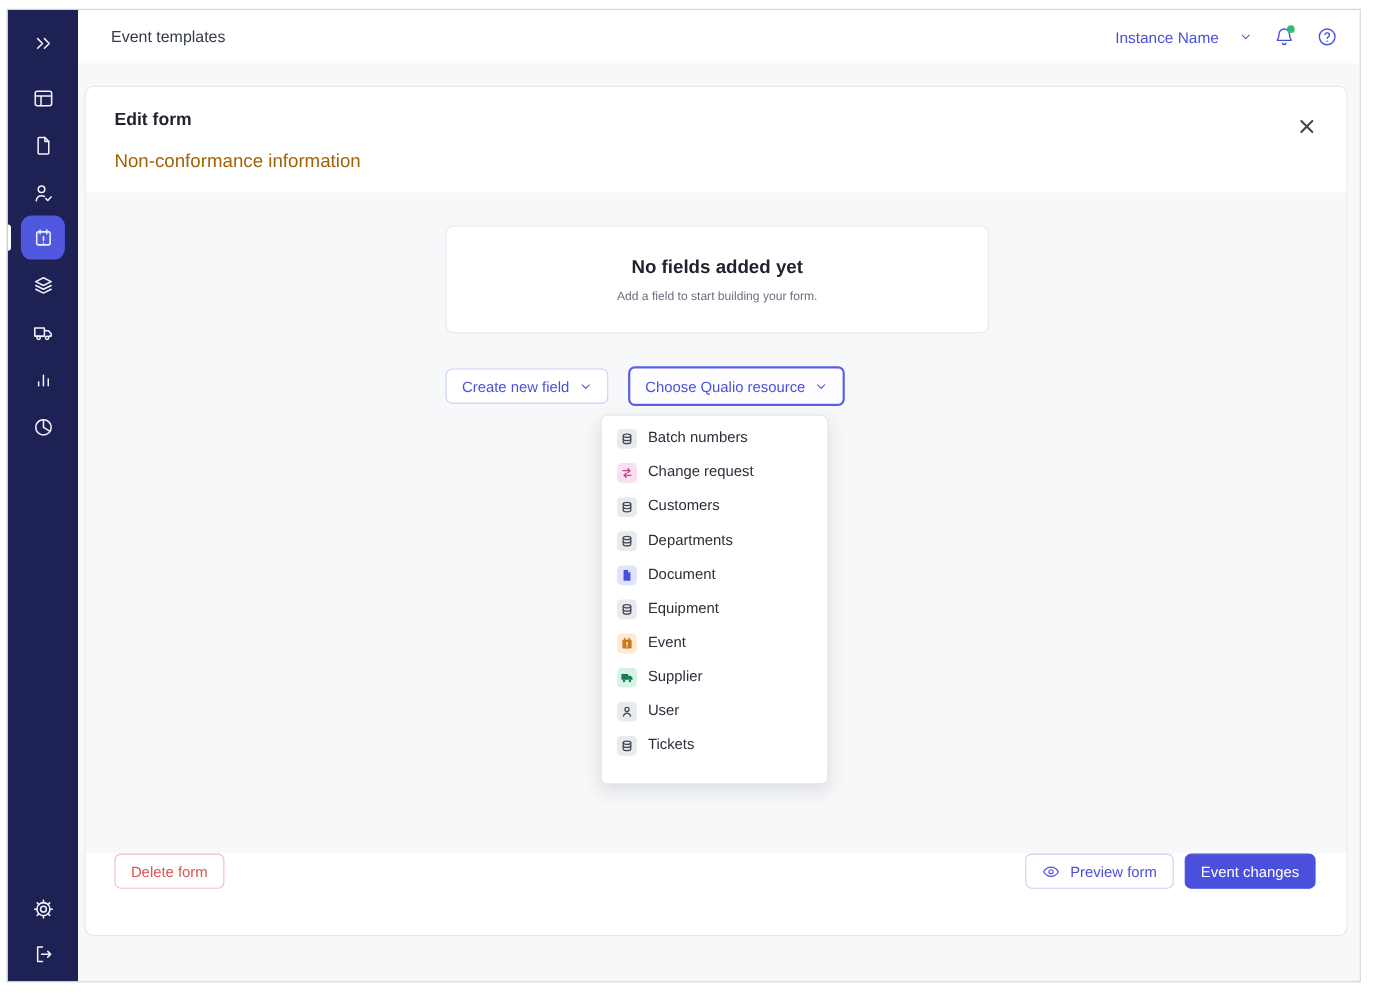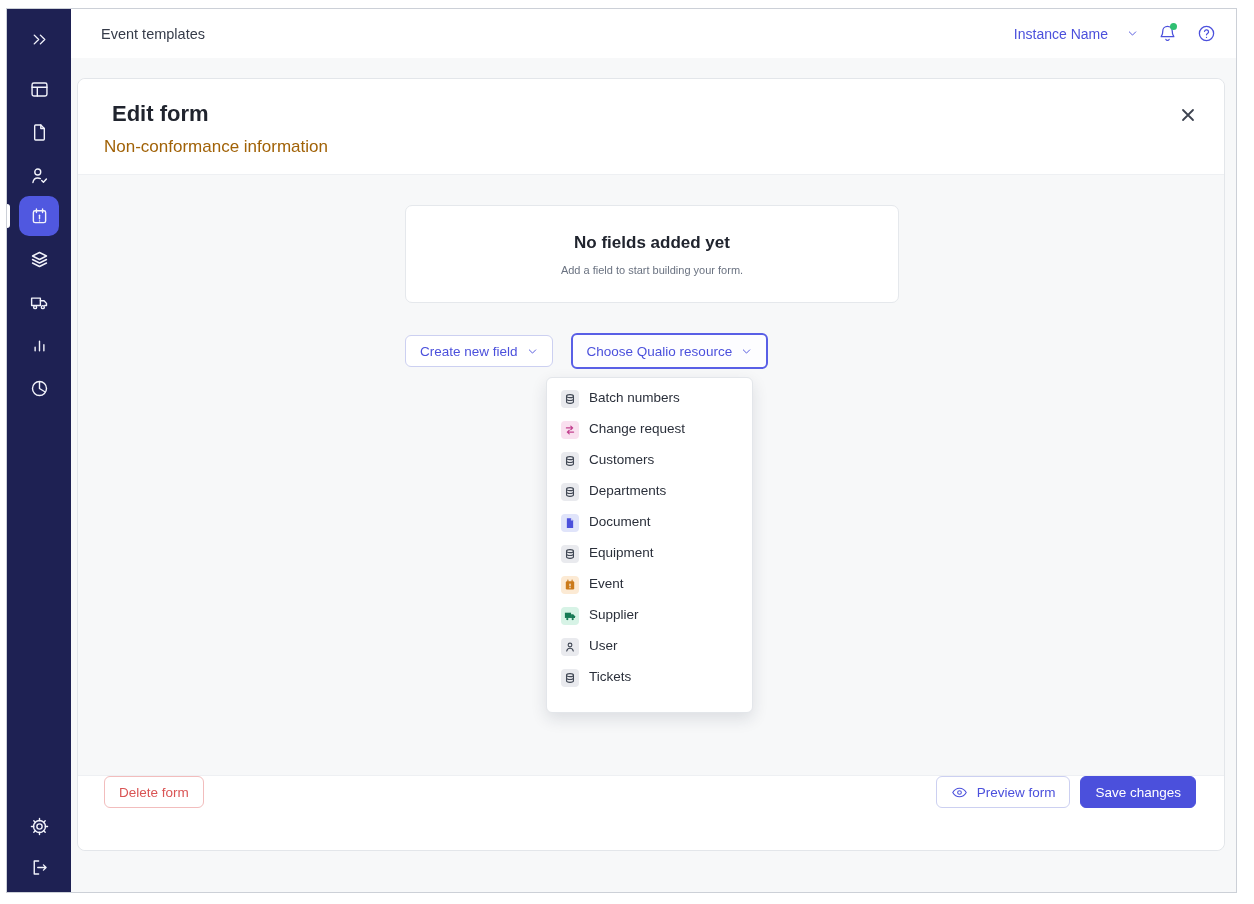--- a/index.html
+++ b/index.html
@@ -54,21 +54,21 @@
     position: absolute; left: 6px; top: 20px;
     width: 1148px; height: 773px;
     background: #ffffff; border: 1px solid #e3e6ea; border-radius: 8px;
     display: flex; flex-direction: column; overflow: visible;
     box-sizing: border-box;
   }
   .panel-header {
     height: 95px; background: #fff; border-radius: 8px 8px 0 0;
     position: relative; border-bottom: 1px solid #eef0f3;
   }
-  .panel-title { position: absolute; left: 26px; top: 22px; font-size: 22px; font-weight: 700; color: #20242e; margin-left: 8px; }
+  .panel-title { position: absolute; left: 26px; top: 22px; font-size: 16px; font-weight: 700; color: #20242e; }
   .panel-subtitle { position: absolute; left: 26px; top: 58px; font-size: 17px; color: #a16207; }
   .close-btn {
     position: absolute; right: 24px; top: 24px; width: 24px; height: 24px;
     display: flex; align-items: center; justify-content: center; cursor: pointer;
   }
   .close-btn svg { width: 16px; height: 16px; stroke: #3d4350; stroke-width: 1.8; stroke-linecap: round; }
   .panel-body { flex: 1; background: #f7f8f9; position: relative; }
   .empty-card {
     position: absolute; left: 327px; top: 30px; width: 494px; height: 98px;
     background: #fff; border: 1px solid #e5e8ec; border-radius: 7px;
@@ -382,20 +382,20 @@
           <button class="btn btn-outline-primary">
             <span class="eye-icon" style="display:flex">
               <svg viewBox="0 0 24 24">
                   <path d="M2.5 12s3.5-6 9.5-6 9.5 6 9.5 6-3.5 6-9.5 6-9.5-6-9.5-6z"></path>
                   <circle cx="12" cy="12" r="2.6"></circle>
                 </svg>
             </span>
             <span>Preview form</span>
           </button>
           <button class="btn btn-primary">
-            <span>Save changes</span>
+            <span>Event changes</span>
           </button>
         </div>
       </div>
 
     </section>
   </main>
 </div>
 
 </body></html>

